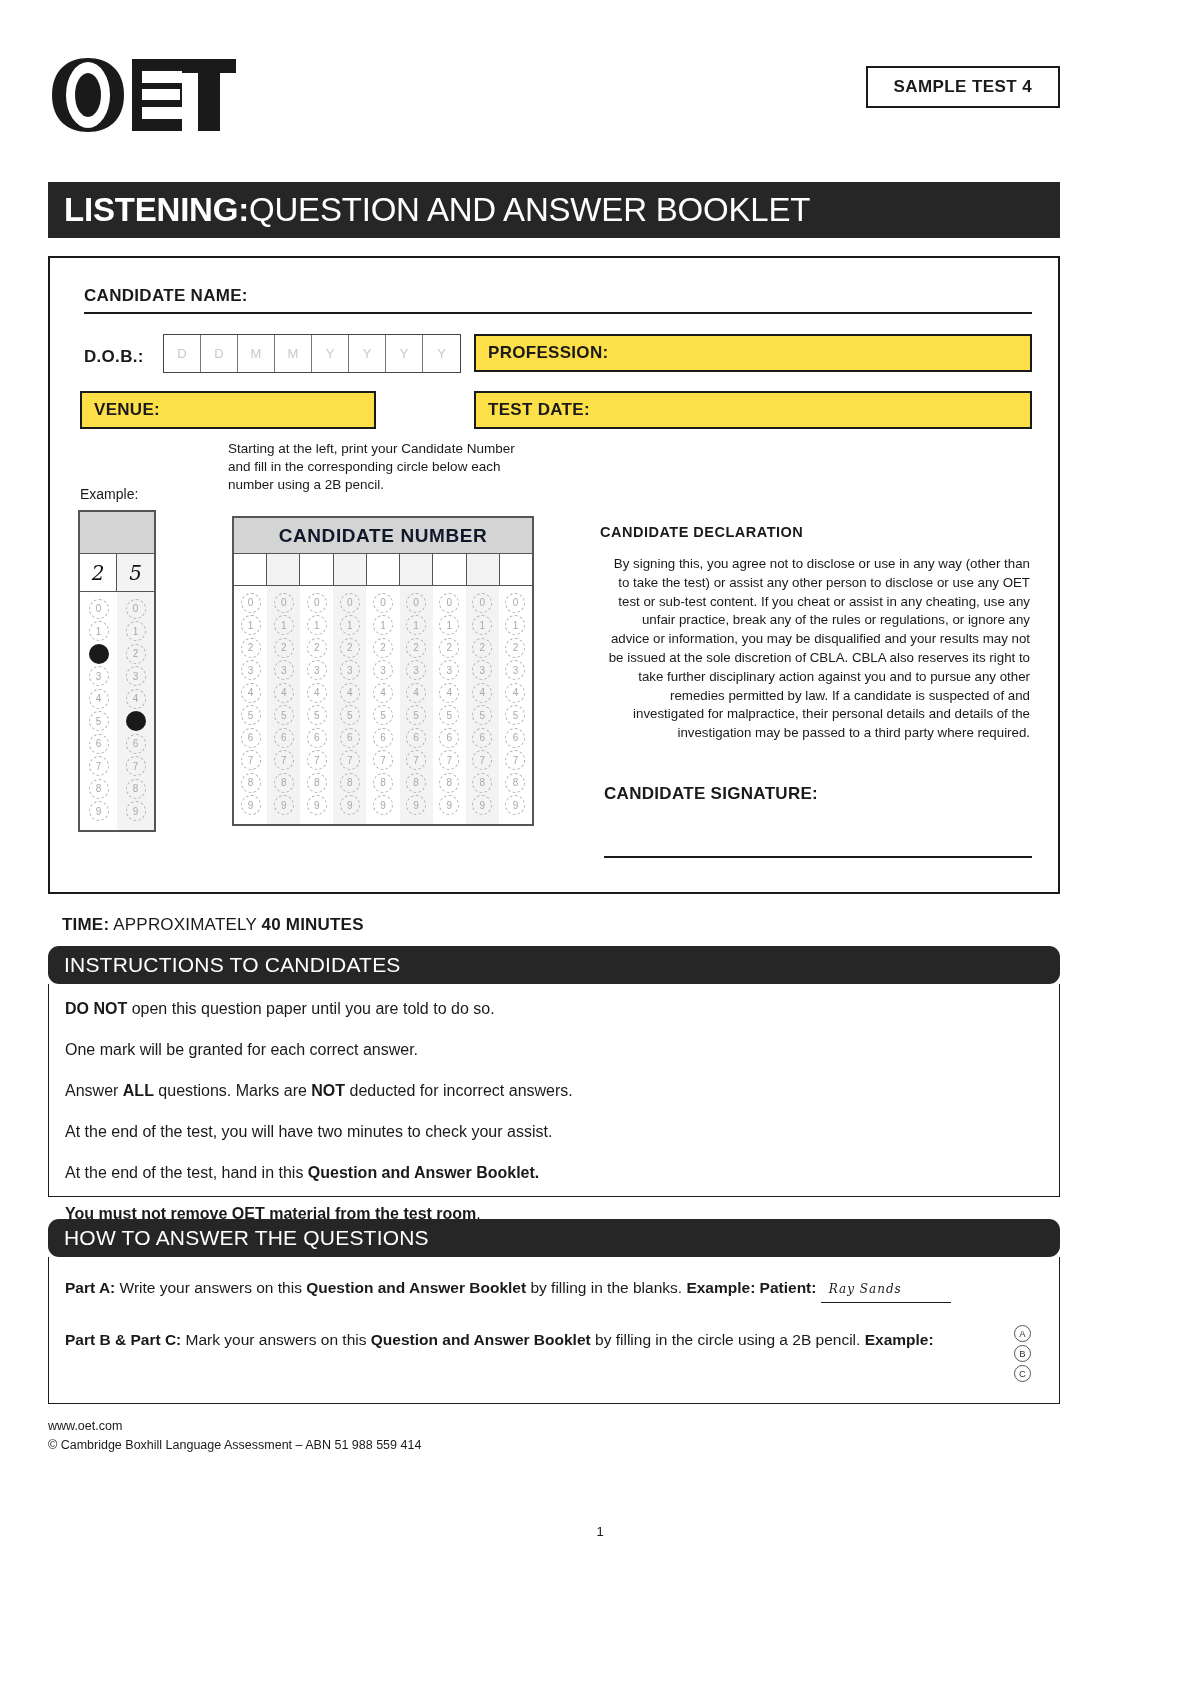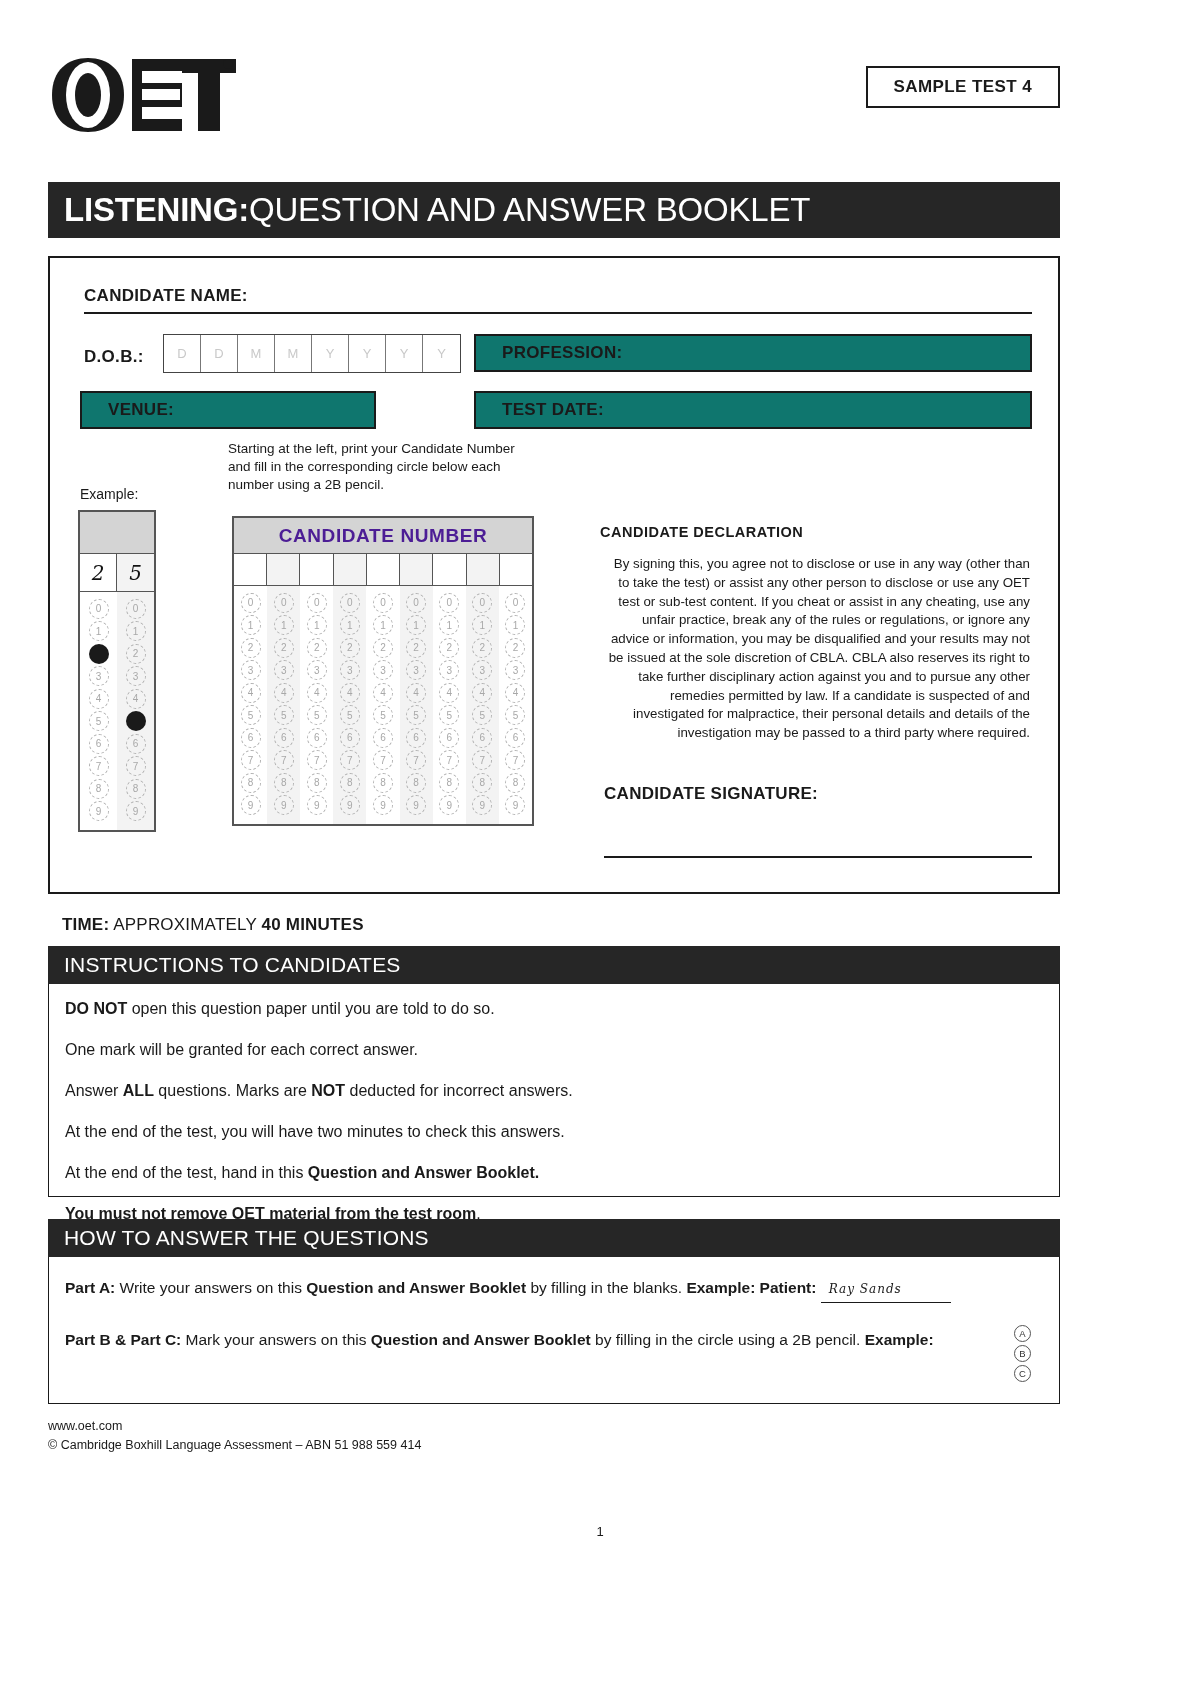--- a/index.html
+++ b/index.html
@@ -79,23 +79,23 @@
     display: flex; align-items: center; justify-content: center;
     font-size: 13px; color: #c9c9c9;
   }
   .dob-boxes .cell:last-child { border-right: none; }
 
   .field-box {
     position: absolute;
     border: 2px solid #1a1a1a;
     height: 38px;
     display: flex; align-items: center;
-    padding-left: 26px;
+    padding-left: 12px;
     font-size: 17px; font-weight: bold; letter-spacing: 0.3px;
-    background: #0f766e;
+    background: #fde047;
   }
   .prof-box { left: 424px; top: 76px; width: 558px; }
   .venue-box { left: 30px; top: 133px; width: 296px; }
   .testdate-box { left: 424px; top: 133px; width: 558px; }
 
   .instr-note {
     position: absolute; left: 178px; top: 182px; width: 300px;
     font-size: 13.5px; line-height: 18px; color: #1a1a1a;
   }
   .example-label {
@@ -135,21 +135,21 @@
   
   .cn-grid {
     position: absolute; left: 182px; top: 258px;
     width: 302px;
     border: 2px solid #555;
     background: #fff;
   }
   .cn-title {
     height: 36px; background: #d4d4d4; border-bottom: 1px solid #555;
     display: flex; align-items: center; justify-content: center;
-    font-size: 19px; font-weight: bold; letter-spacing: 0.6px; color: #4c1d95;
+    font-size: 19px; font-weight: bold; letter-spacing: 0.6px; color: #0f172a;
   }
   .cn-write { display: flex; height: 32px; border-bottom: 1px solid #555; }
   .cn-write .wc { flex: 1; border-right: 1px solid #555; }
   .cn-write .wc:last-child { border-right: none; }
   .cn-write .wc.alt { background: #f3f3f3; }
   .cn-cols { display: flex; }
   .cn-col { flex: 1; padding: 4px 0 6px 0; }
   .cn-col.alt { background: #f3f3f3; }
 
   
@@ -175,21 +175,21 @@
     position: absolute; left: 62px; top: 915px;
     font-size: 17px; letter-spacing: 0.2px;
   }
   .time-line b { font-weight: bold; }
 
   
   .sec-head {
     position: absolute; left: 48px; width: 1012px; height: 38px;
     background: #262626; color: #fff;
     display: flex; align-items: center; padding-left: 16px;
-    font-size: 21px; letter-spacing: 0.2px;
+    font-size: 21px; letter-spacing: 0.2px; border-radius: 11px;
   }
   .sec-body {
     position: absolute; left: 48px; width: 1012px;
     border: 1px solid #1a1a1a; border-top: none;
     background: #fff;
   }
 
   #instructions-head { top: 946px; }
   #instructions-body { top: 984px; height: 213px; padding: 14px 16px 10px 16px; }
   #how-head { top: 1219px; }
@@ -467,21 +467,21 @@
 
   <div class="time-line">
     <b>TIME:</b><span> APPROXIMATELY </span><b>40 MINUTES</b>
   </div>
 
   <div class="sec-head" id="instructions-head">INSTRUCTIONS TO CANDIDATES</div>
   <div class="sec-body" id="instructions-body">
       <div class="instr-line"><b>DO NOT</b> open this question paper until you are told to do so.</div>
       <div class="instr-line">One mark will be granted for each correct answer.</div>
       <div class="instr-line">Answer <b>ALL</b> questions. Marks are <b>NOT</b> deducted for incorrect answers.</div>
-      <div class="instr-line">At the end of the test, you will have two minutes to check this answers.</div>
+      <div class="instr-line">At the end of the test, you will have two minutes to check your assist.</div>
       <div class="instr-line">At the end of the test, hand in this <b>Question and Answer Booklet.</b></div>
       <div class="instr-line"><b>You must not remove OET material from the test room</b>.</div>
     </div>
 
   <div class="sec-head" id="how-head">HOW TO ANSWER THE QUESTIONS</div>
   <div class="sec-body" id="how-body">
     <div class="how-line">
       <span id="part-a-text"><b>Part A:</b> Write your answers on this <b>Question and Answer Booklet</b> by filling in the blanks. <b>Example: Patient:</b></span>
       <span class="hand">Ray Sands</span>
     </div>

